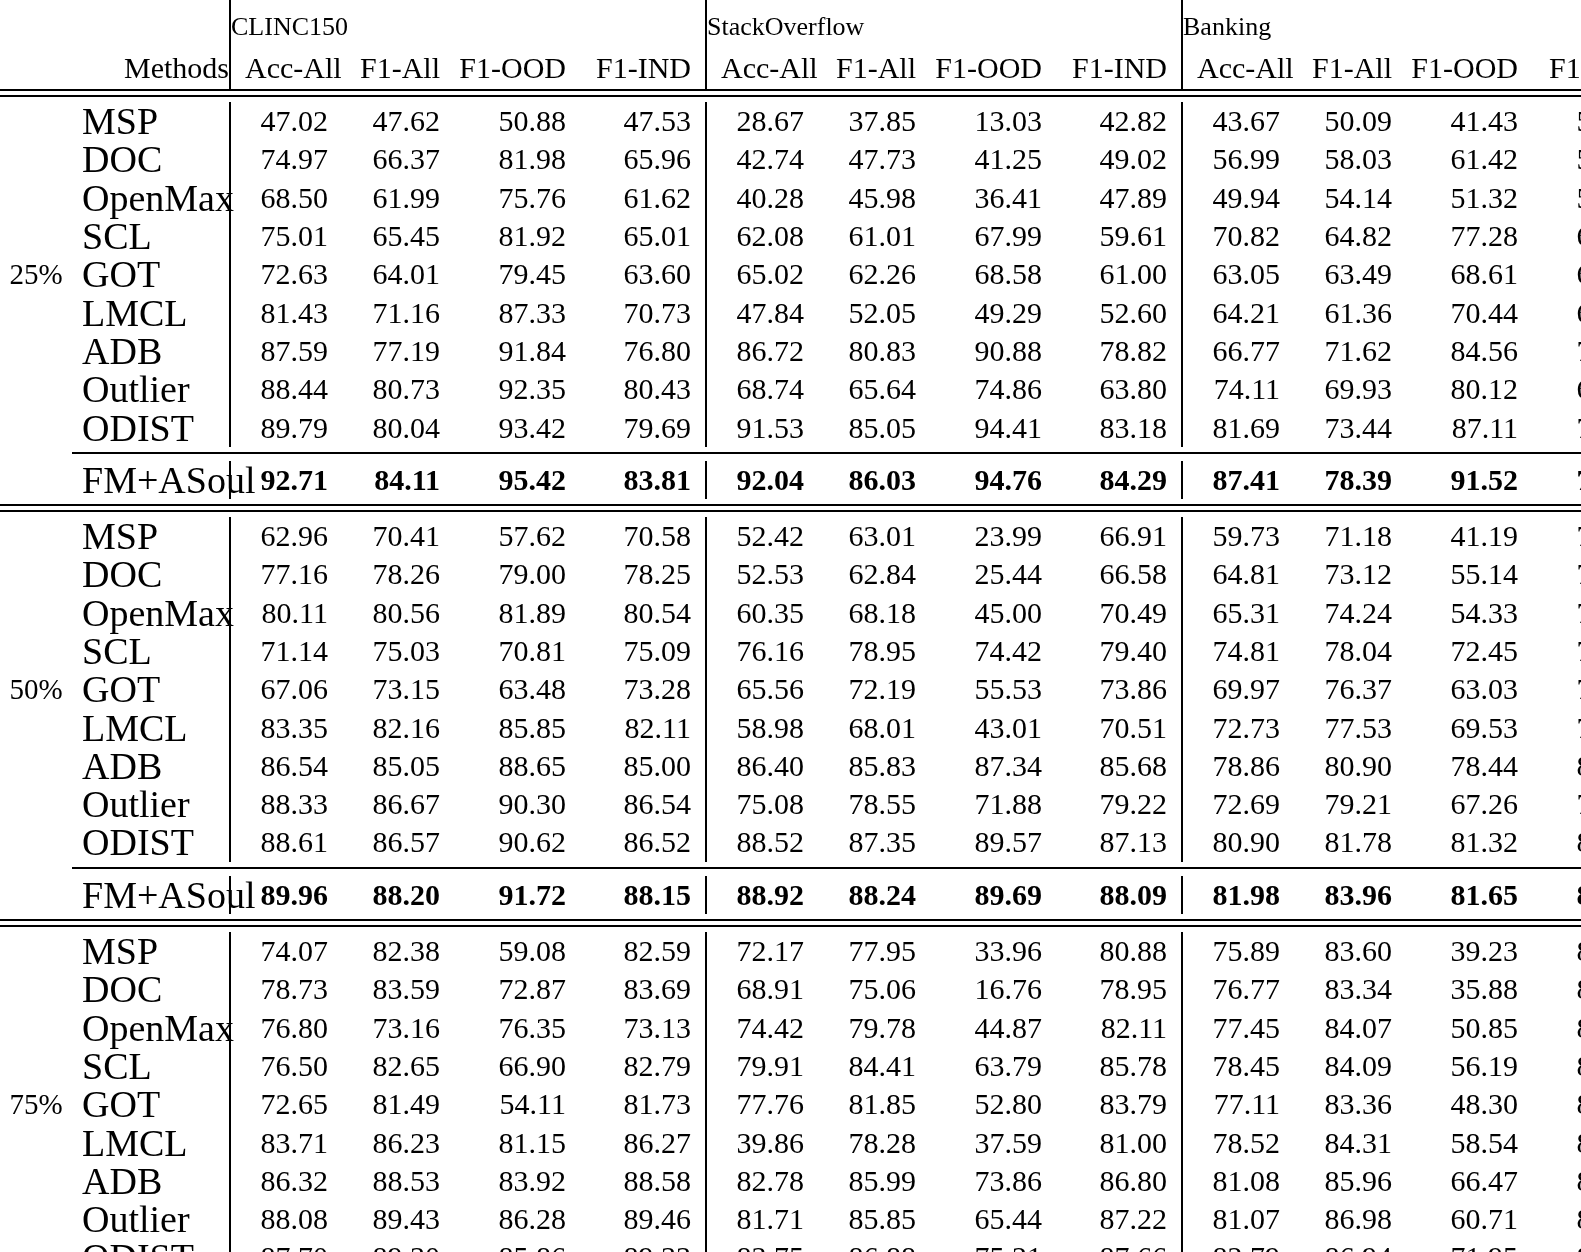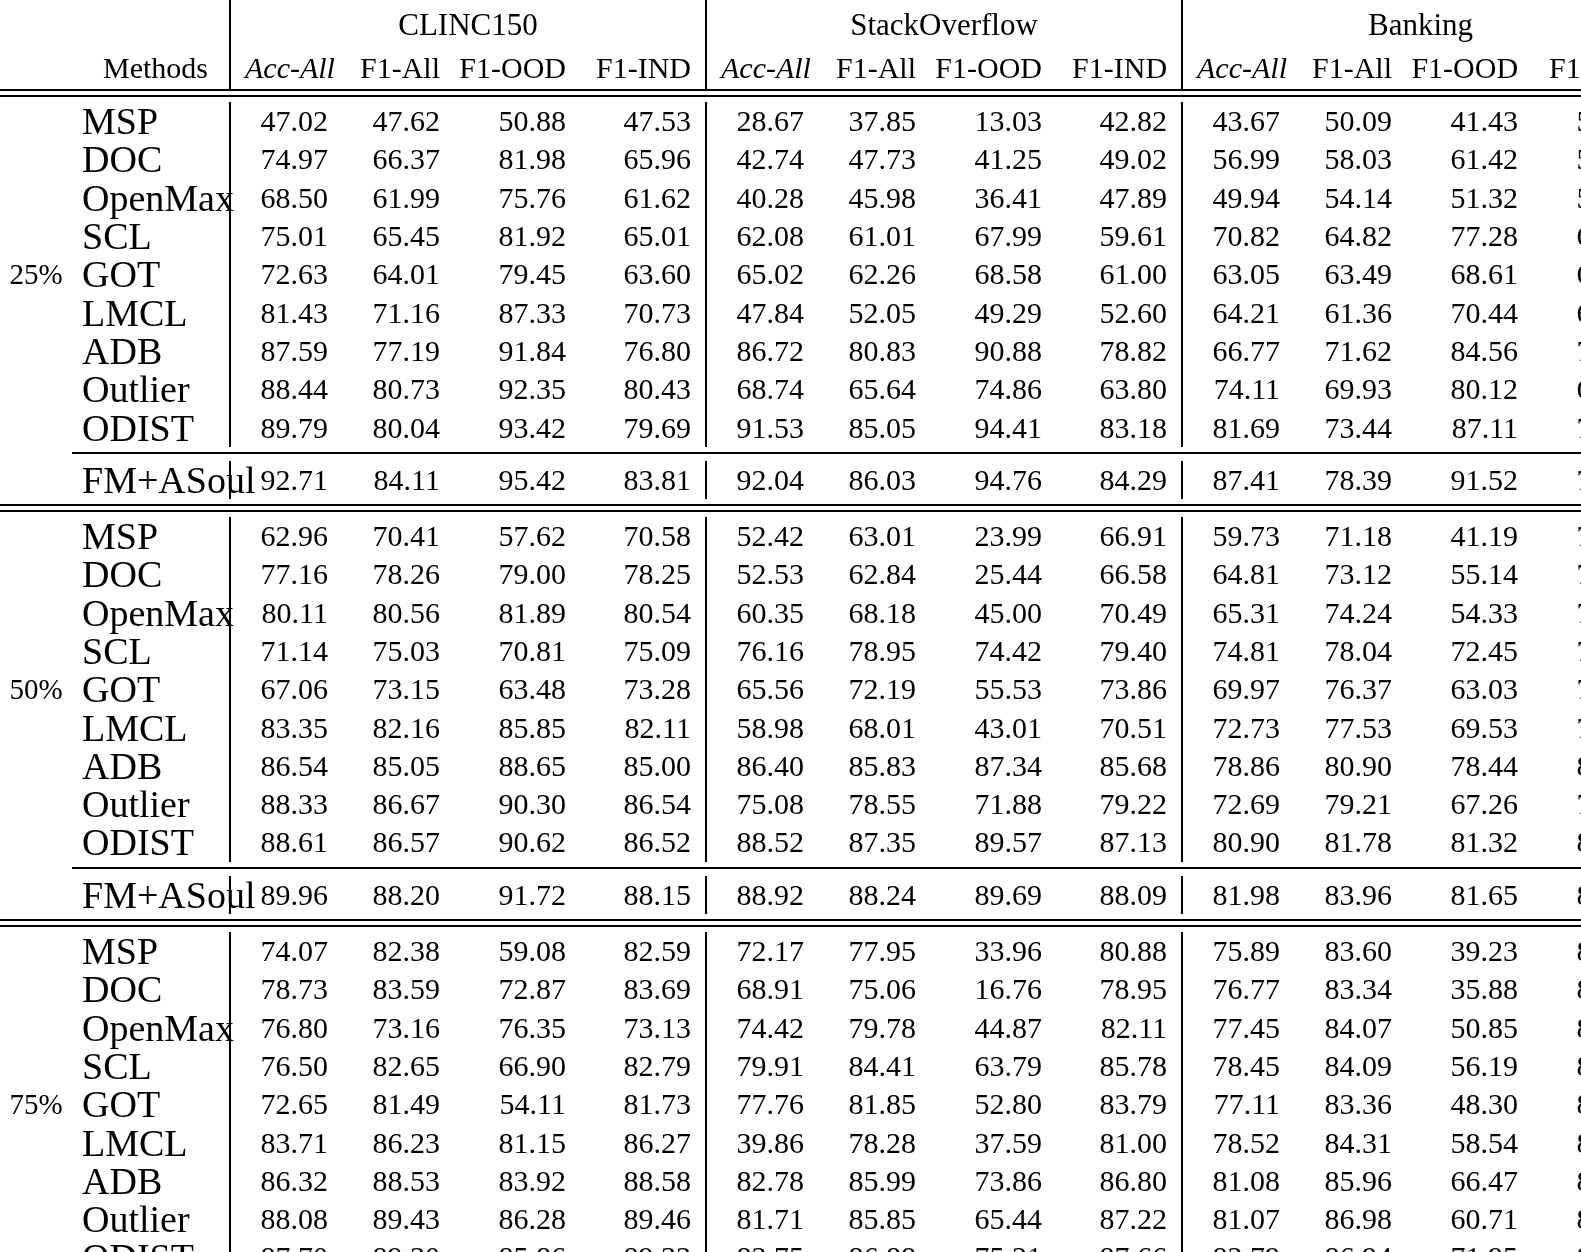--- a/index.html
+++ b/index.html
@@ -45,43 +45,42 @@
     font-size:38px;
     white-space:nowrap;
   }
   .num{
     text-align:right;
     padding-right:14px;
     font-variant-numeric:lining-nums;
     white-space:nowrap;
   }
   .num.first{padding-left:16px;}
-  .bold{font-weight:normal;}
+  .bold{font-weight:bold;}
 
   
   .vl{border-left:2px solid #000;}
   .hdr-group{
-    text-align:center;
-    font-size:31px;
+    font-size:26px;
     height:40px;
     vertical-align:bottom;
     padding-bottom:3px;
   }
   .hdr-sub{
     font-size:30px;
     height:40px;
     vertical-align:bottom;
     padding-bottom:6px;
     text-align:right;
     padding-right:14px;
     white-space:nowrap;
   }
-  .hdr-sub.first{padding-left:14px;font-style:italic;}
+  .hdr-sub.first{padding-left:14px;}
   .hdr-methods{
-    text-align:center;
+    text-align:right;
     padding-left:10px;
     font-size:30px;
     vertical-align:bottom;
     padding-bottom:6px;
   }
 
   
   tr.rule-double > td{
     border-top:2.5px solid #000;
     border-bottom:2.5px solid #000;

